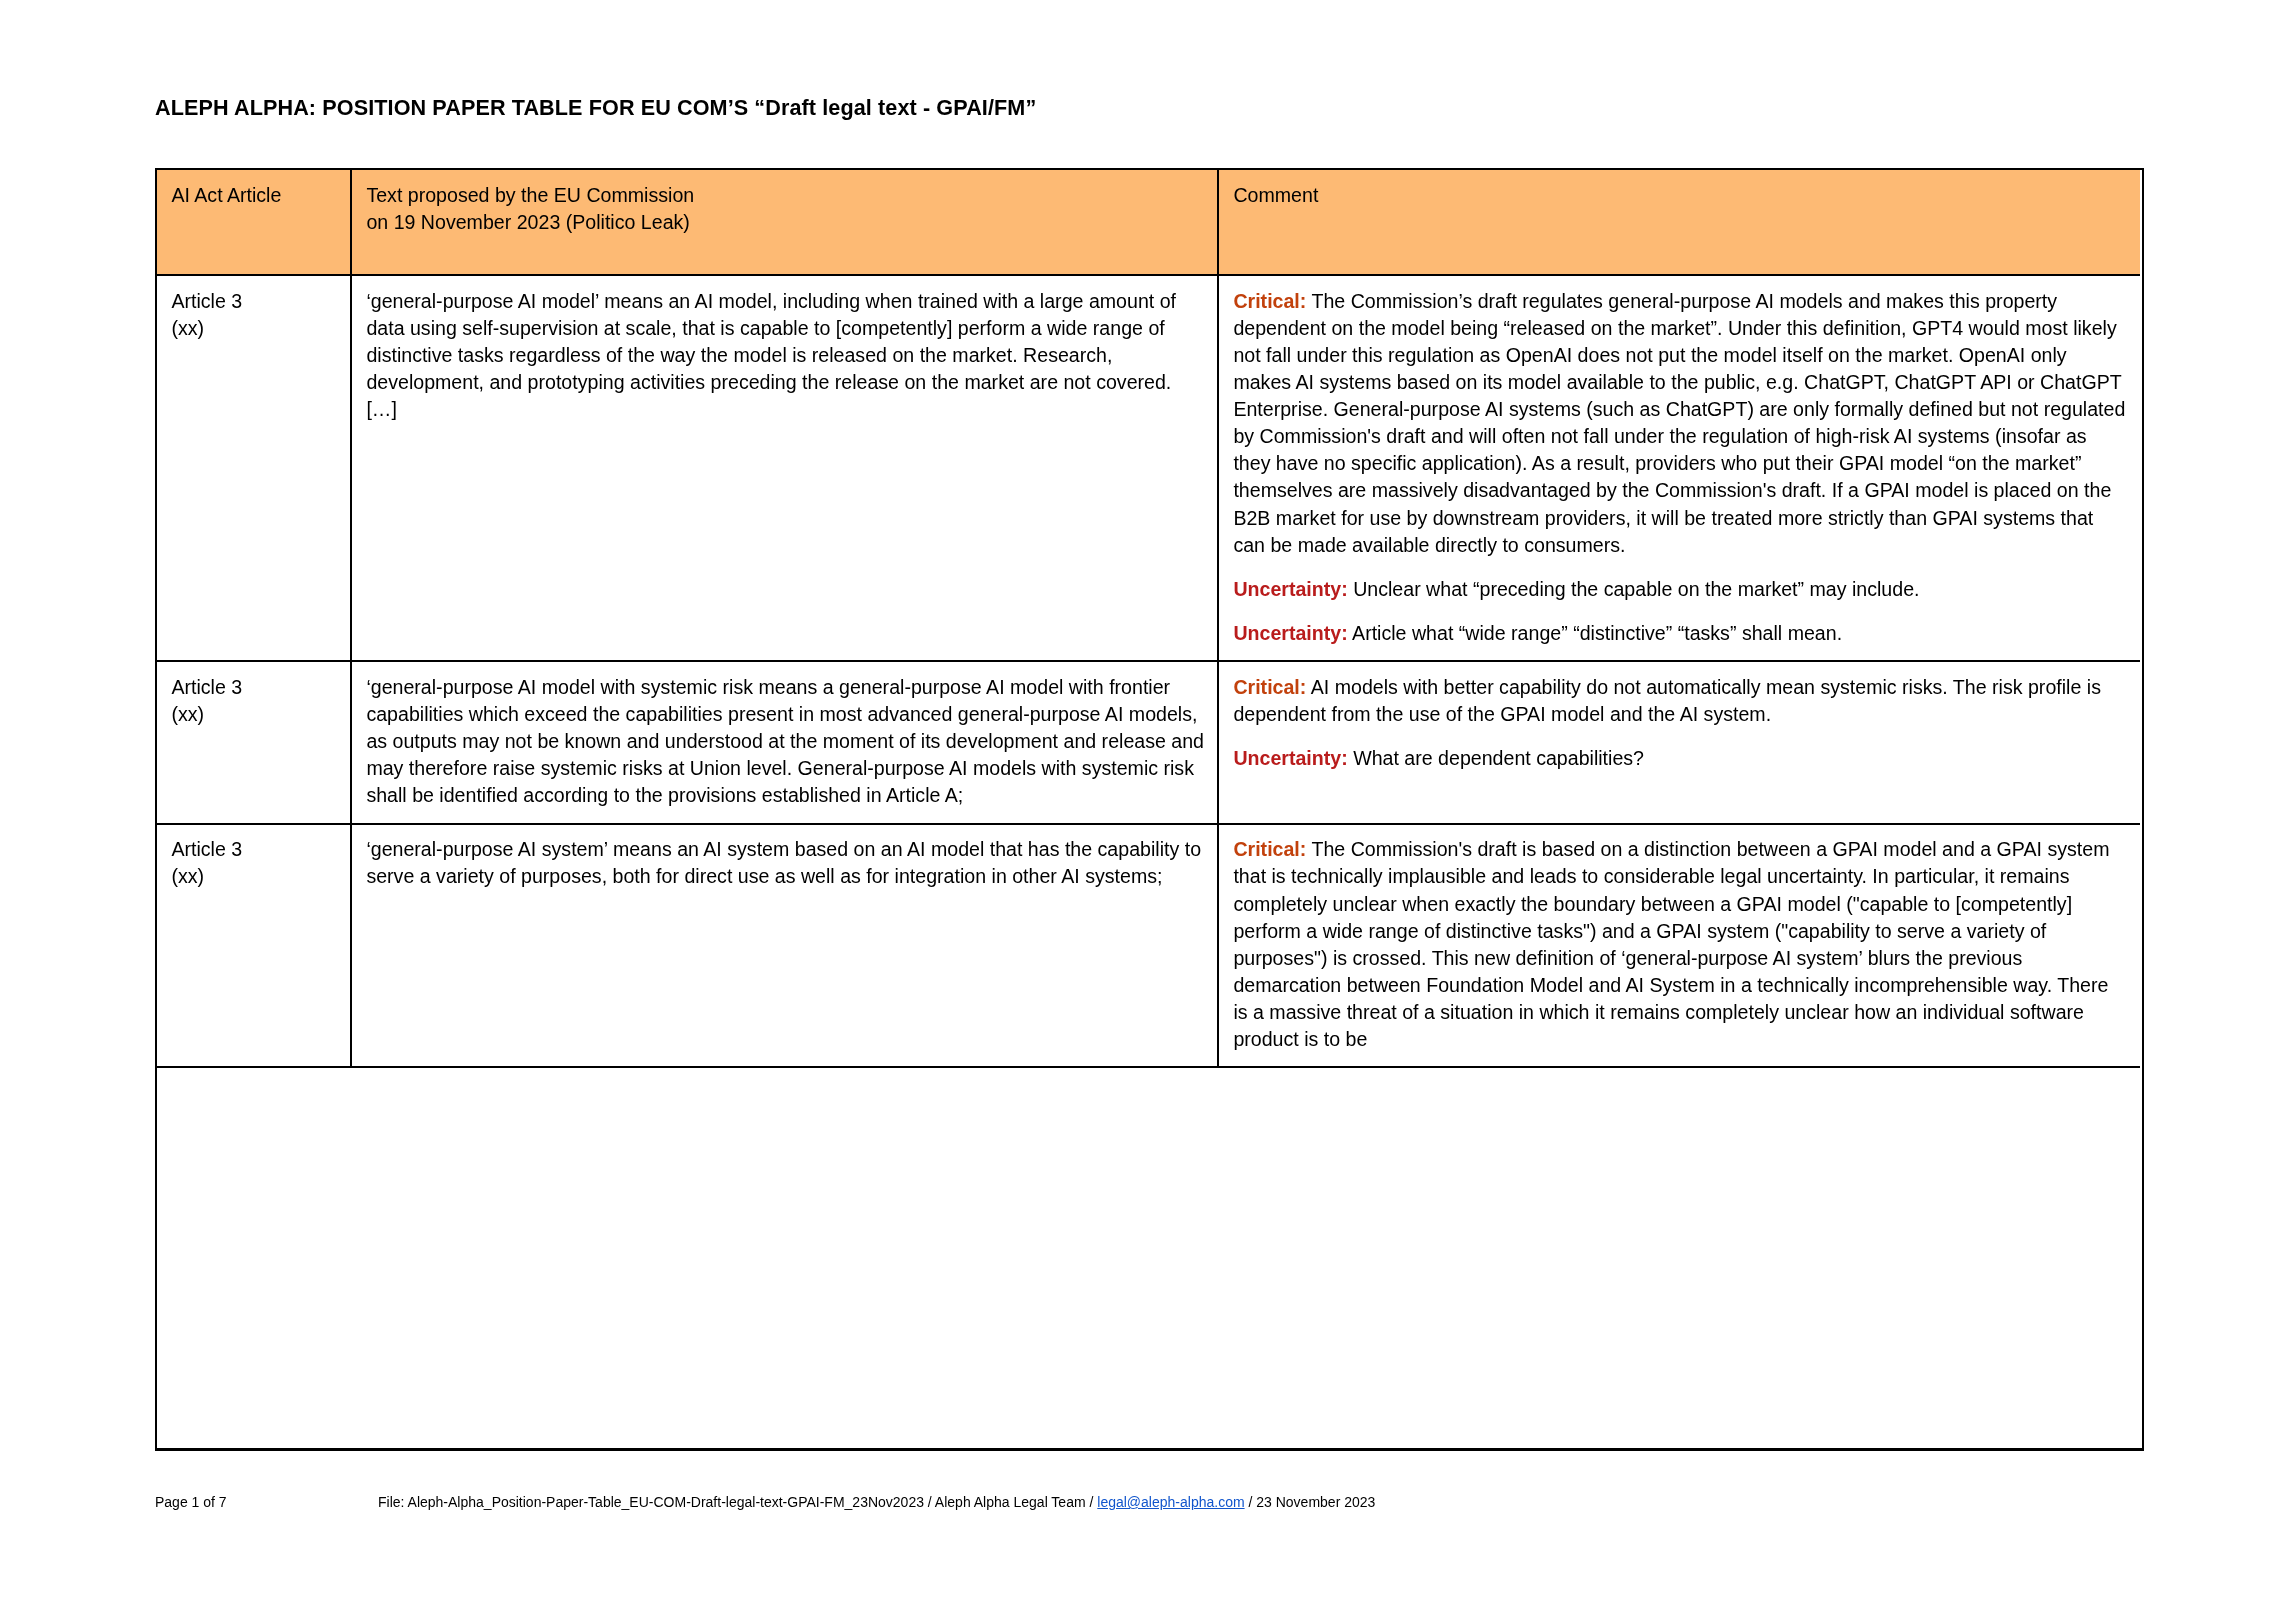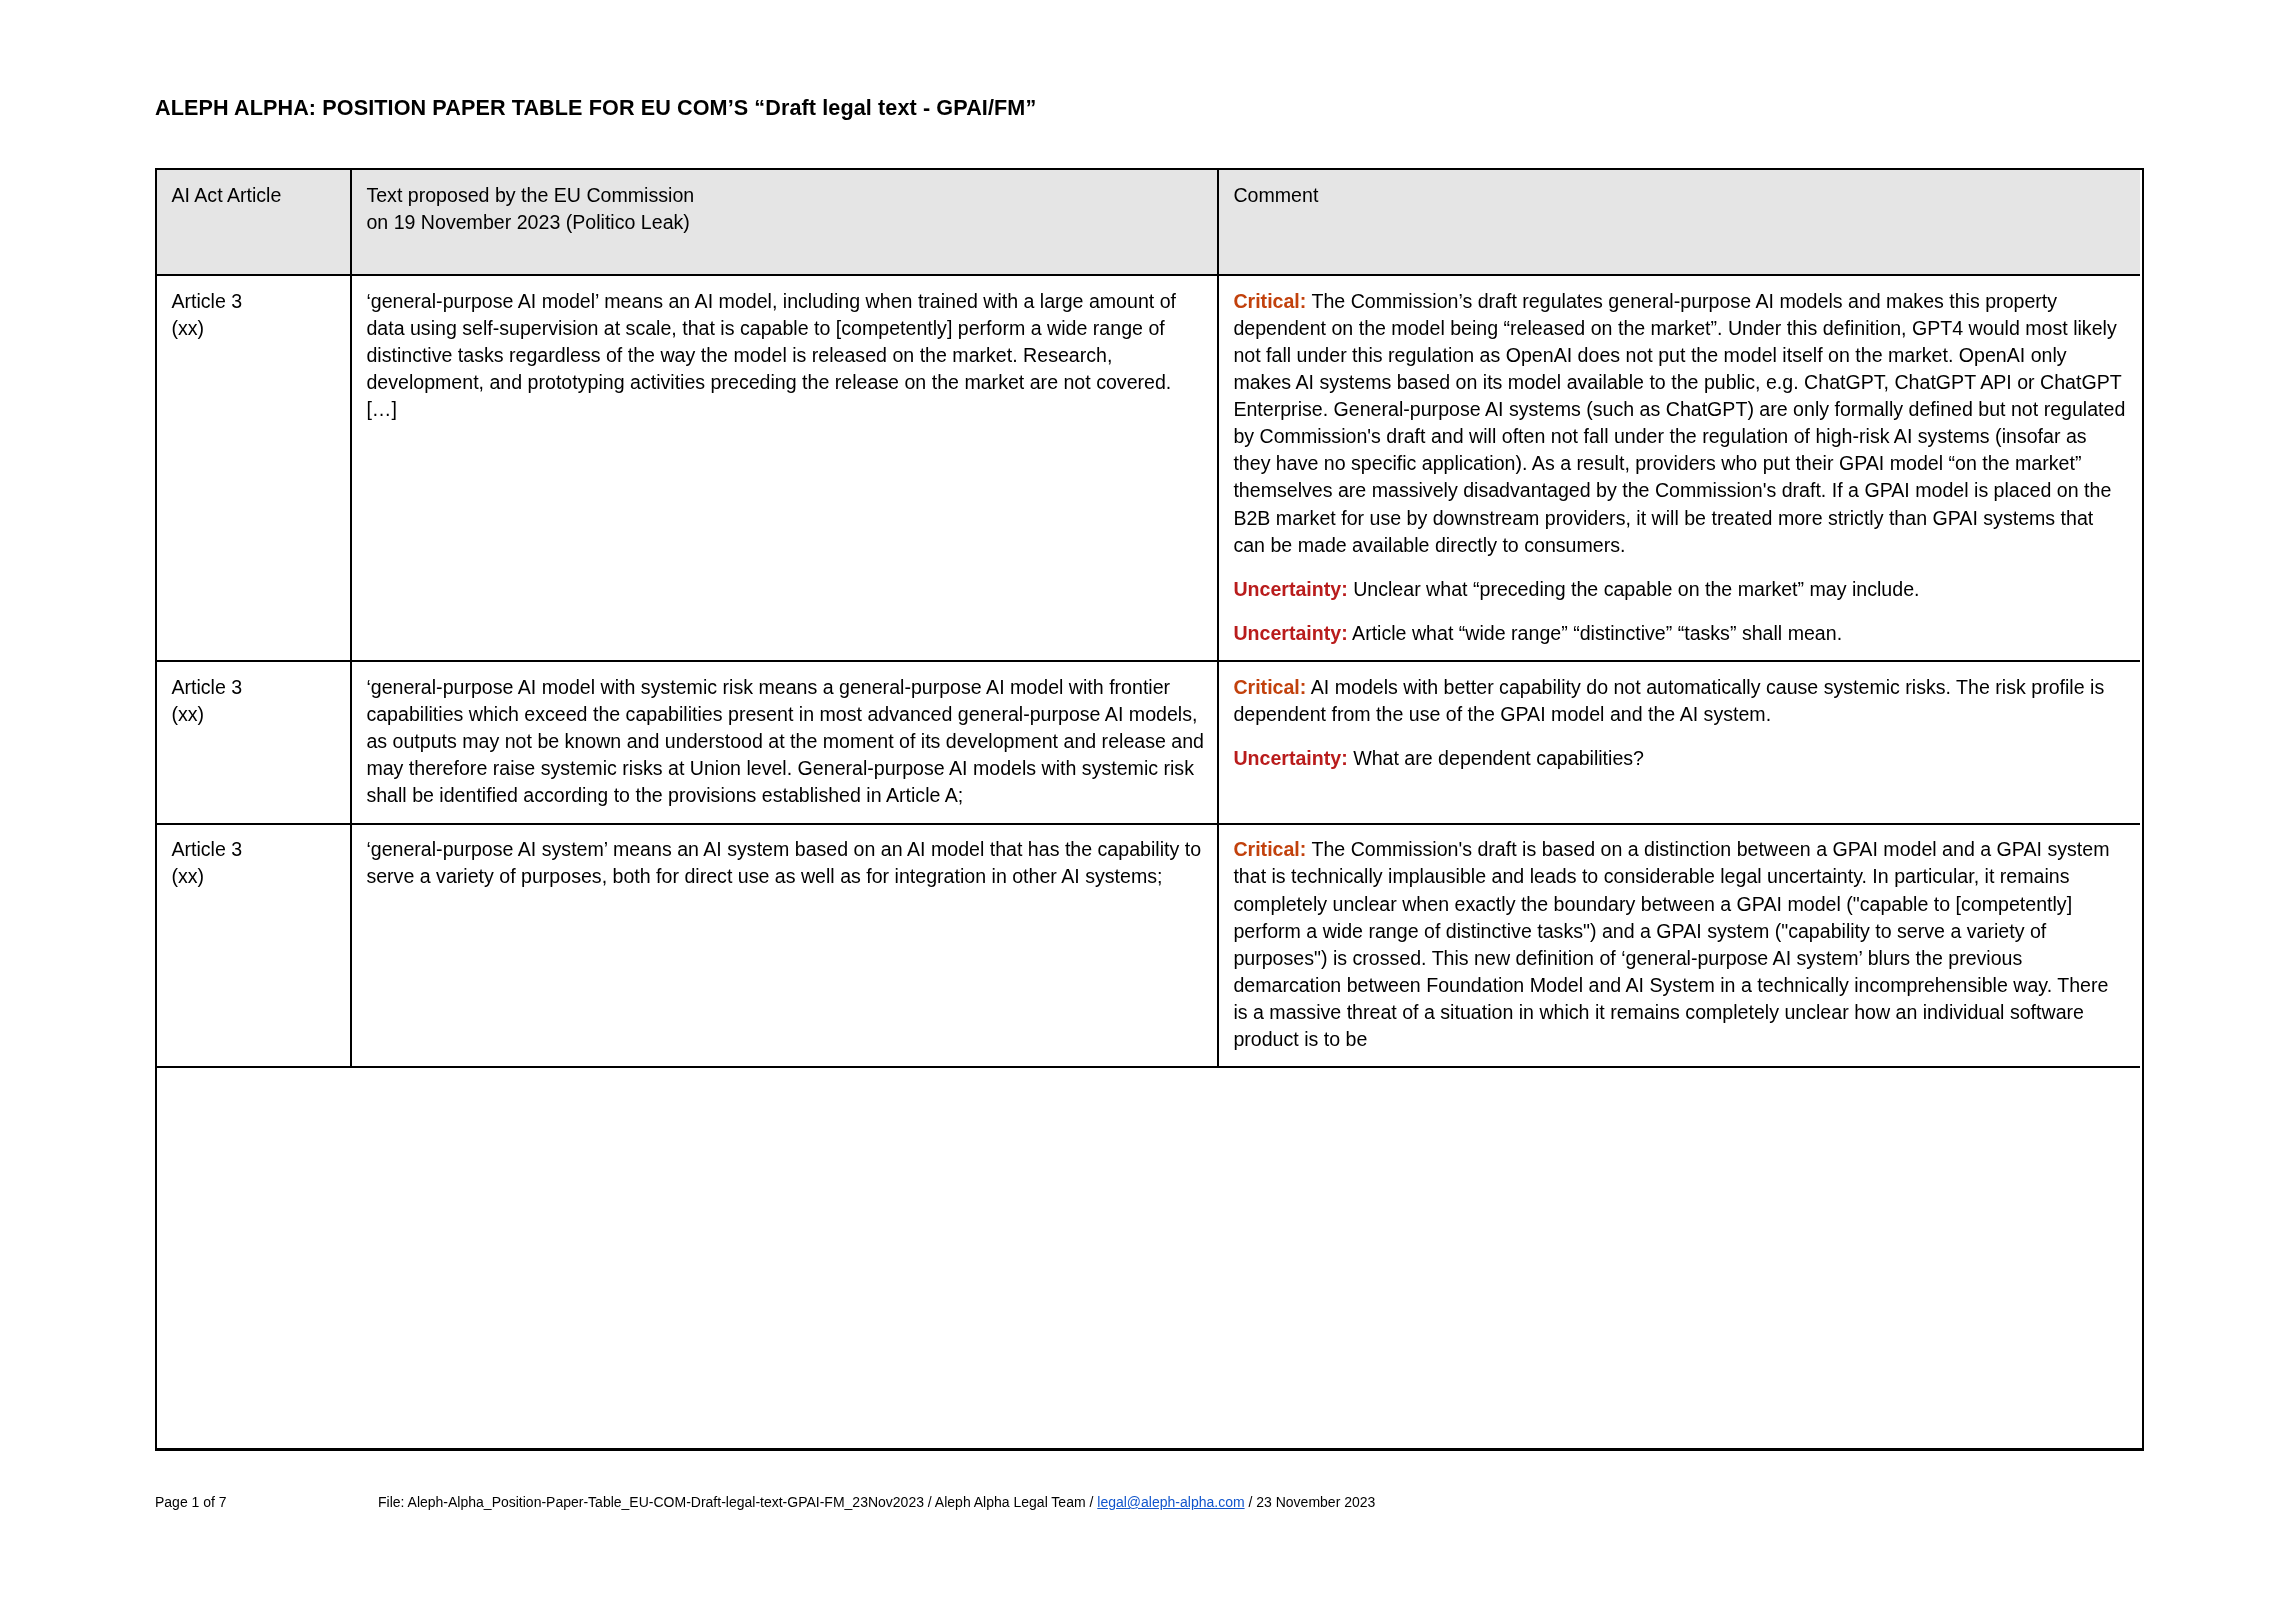--- a/index.html
+++ b/index.html
@@ -60,21 +60,21 @@
     vertical-align: top;
     padding: 11.8px 13px 13px 14.4px;
     font-size: 19.6px;
     line-height: 1.385;
     text-align: left;
     font-weight: normal;
   }
   table.pp td:last-child, table.pp th:last-child { border-right: none; }
 
   thead th {
-    background: #e5e5e5;
+    background: #fdba74;
     height: 79px;
     margin-left: 24px;
   }
   thead th .hdr-line { display: block; }
 
   td.art {
     font-weight: bold;
     border-radius: 7px;
   }
   td.art .ln { display: block; }
@@ -165,21 +165,21 @@
         <tr>
           <td class="art">
             <span class="ln">Article 3</span>
             <span class="ln">(xx)</span>
           </td>
           <td>
             <p class="para">‘general-purpose AI model with systemic risk means a general-purpose AI model with frontier capabilities which exceed the capabilities present in most advanced general-purpose AI models, as outputs may not be known and understood at the moment of its development and release and may therefore raise systemic risks at Union level. General-purpose AI models with systemic risk shall be identified according to the provisions established in Article A;</p>
           </td>
           <td>
             <p class="para">
-              <span class="lbl-critical">Critical:</span><span> AI models with better capability do not automatically cause systemic risks. The risk profile is dependent from the use of the GPAI model and the AI system.</span>
+              <span class="lbl-critical">Critical:</span><span> AI models with better capability do not automatically mean systemic risks. The risk profile is dependent from the use of the GPAI model and the AI system.</span>
             </p>
             <p class="para">
               <span class="lbl-uncertainty">Uncertainty:</span><span> What are dependent capabilities?</span>
             </p>
           </td>
         </tr>
 
         <tr>
           <td class="art">
             <span class="ln">Article 3</span>

